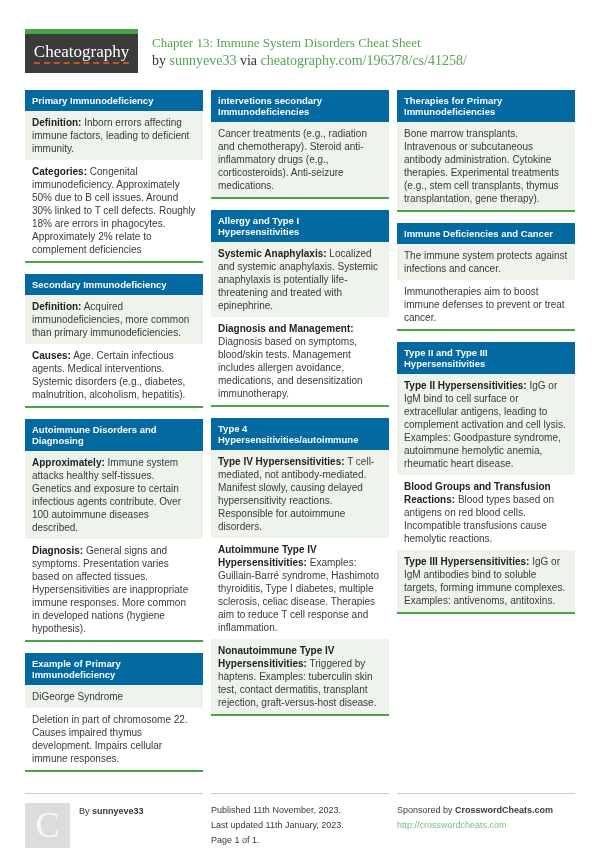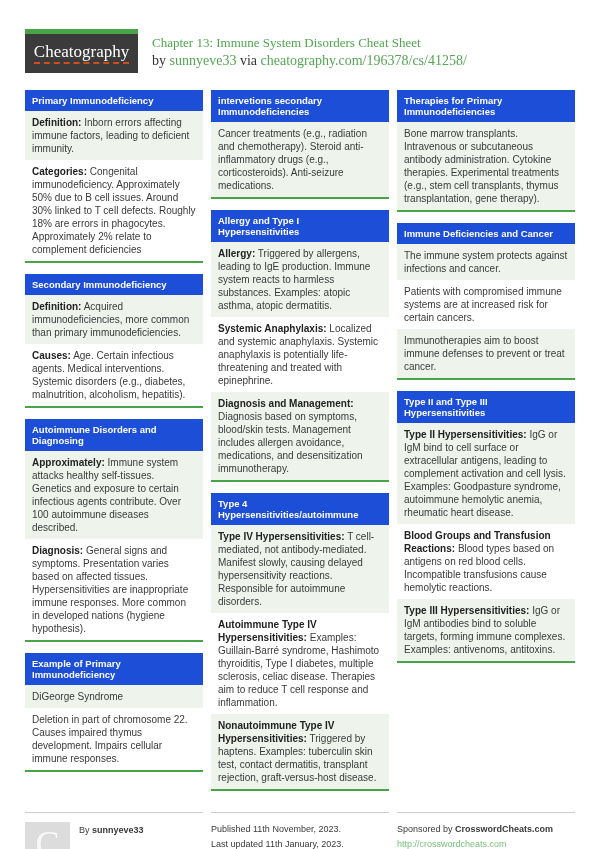--- a/index.html
+++ b/index.html
@@ -15,21 +15,21 @@
   .title-block{margin-left:14px;padding-top:5px;}
   .title{color:#4ea64e;font-family:"Liberation Serif",serif;font-size:13px;line-height:17px;}
   .byline{font-family:"Liberation Serif",serif;font-size:14px;color:#333;margin-top:2px;}
   .byline .glink{color:#55a555;}
 
   
   .content{display:grid;grid-template-columns:repeat(3,1fr);column-gap:8px;
            align-items:start;padding:17px 25px 0 25px;}
   .col{min-width:0;}
   .card{margin-bottom:11px;border-bottom:2px solid #47a447;}
-  .card-header{background:#1d4ed8;color:#ffffff;font-weight:bold;font-size:9.5px;
+  .card-header{background:#0369a1;color:#ffffff;font-weight:bold;font-size:9.5px;
                line-height:11px;padding:5px 7px;}
   .card-row{font-size:10px;line-height:13px;color:#3a3a3a;padding:5px 7px;}
   .card-body .card-row:nth-child(odd){background:#eef4ec;}
   .card-body .card-row:nth-child(even){background:#ffffff;}
   .lbl{font-weight:bold;color:#222;}
 
   
   .footer{display:grid;grid-template-columns:repeat(3,1fr);column-gap:8px;
           padding:10px 25px 0 25px;}
   .fcol{border-top:1px solid #cccccc;padding-top:9px;font-size:9px;
@@ -94,21 +94,20 @@
       <div class="col">
         <div class="card">
           <div class="card-header">intervetions secondary Immunodeficiencies</div>
           <div class="card-body">
             <div class="card-row"><span class="txt">Cancer treatments (e.g., radiation and chemotherapy). Steroid anti-inflammatory drugs (e.g., corticosteroids). Anti-seizure medications.</span></div>
           </div>
         </div>
         <div class="card">
           <div class="card-header">Allergy and Type I Hypersensitivities</div>
           <div class="card-body">
-            <div class="card-row"><span class="lbl">Allergy:</span> <span class="txt">Triggered by allergens, leading to IgE production. Immune system reacts to harmless substances. Examples: atopic asthma, atopic dermatitis.</span></div>
             <div class="card-row"><span class="lbl">Systemic Anaphylaxis:</span> <span class="txt">Localized and systemic anaphylaxis. Systemic anaphy­laxis is potentially life-threatening and treated with epinephrine.</span></div>
             <div class="card-row"><span class="lbl">Diagnosis and Management:</span> <span class="txt">Diagnosis based on symptoms, blood/skin tests. Management includes allergen avoidance, medications, and desensitization immuno­therapy.</span></div>
           </div>
         </div>
         <div class="card">
           <div class="card-header">Type 4 Hypersensitivities/autoimmune</div>
           <div class="card-body">
             <div class="card-row"><span class="lbl">Type IV Hypersensitivities:</span> <span class="txt">T cell-mediated, not antibody-mediated. Manifest slowly, causing delayed hypersensitivity reactions. Responsible for autoimmune disorders.</span></div>
             <div class="card-row"><span class="lbl">Autoimmune Type IV Hypersensitivities:</span> <span class="txt">Examples: Guillain-Barré syndrome, Hashimoto thyroiditis, Type I diabetes, multiple sclerosis, celiac disease. Therapies aim to reduce T cell response and inflam­mation.</span></div>
             <div class="card-row"><span class="lbl">Nonautoimmune Type IV Hypersensitivities:</span> <span class="txt">Triggered by haptens. Examples: tuberculin skin test, contact dermatitis, transplant rejection, graft-versus-host disease.</span></div>
@@ -119,21 +118,20 @@
         <div class="card">
           <div class="card-header">Therapies for Primary Immunodeficiencies</div>
           <div class="card-body">
             <div class="card-row"><span class="txt">Bone marrow transplants. Intravenous or subcutaneous antibody administration. Cytokine therapies. Experimental treatments (e.g., stem cell transplants, thymus transplantation, gene therapy).</span></div>
           </div>
         </div>
         <div class="card">
           <div class="card-header">Immune Deficiencies and Cancer</div>
           <div class="card-body">
             <div class="card-row"><span class="txt">The immune system protects against infections and cancer.</span></div>
-            <div class="card-row"><span class="txt">Patients with compromised immune systems are at increased risk for certain cancers.</span></div>
             <div class="card-row"><span class="txt">Immunotherapies aim to boost immune defenses to prevent or treat cancer.</span></div>
           </div>
         </div>
         <div class="card">
           <div class="card-header">Type II and Type III Hypersensitivities</div>
           <div class="card-body">
             <div class="card-row"><span class="lbl">Type II Hypersensitivities:</span> <span class="txt">IgG or IgM bind to cell surface or extracellular antigens, leading to complement activation and cell lysis. Examples: Goodpasture syndrome, autoimmune hemolytic anemia, rheumatic heart disease.</span></div>
             <div class="card-row"><span class="lbl">Blood Groups and Transfusion Reactions:</span> <span class="txt">Blood types based on antigens on red blood cells. Incompatible transfusions cause hemolytic reactions.</span></div>
             <div class="card-row"><span class="lbl">Type III Hypersensitivities:</span> <span class="txt">IgG or IgM antibodies bind to soluble targets, forming immune complexes. Examples: antivenoms, antitoxins.</span></div>
           </div>

